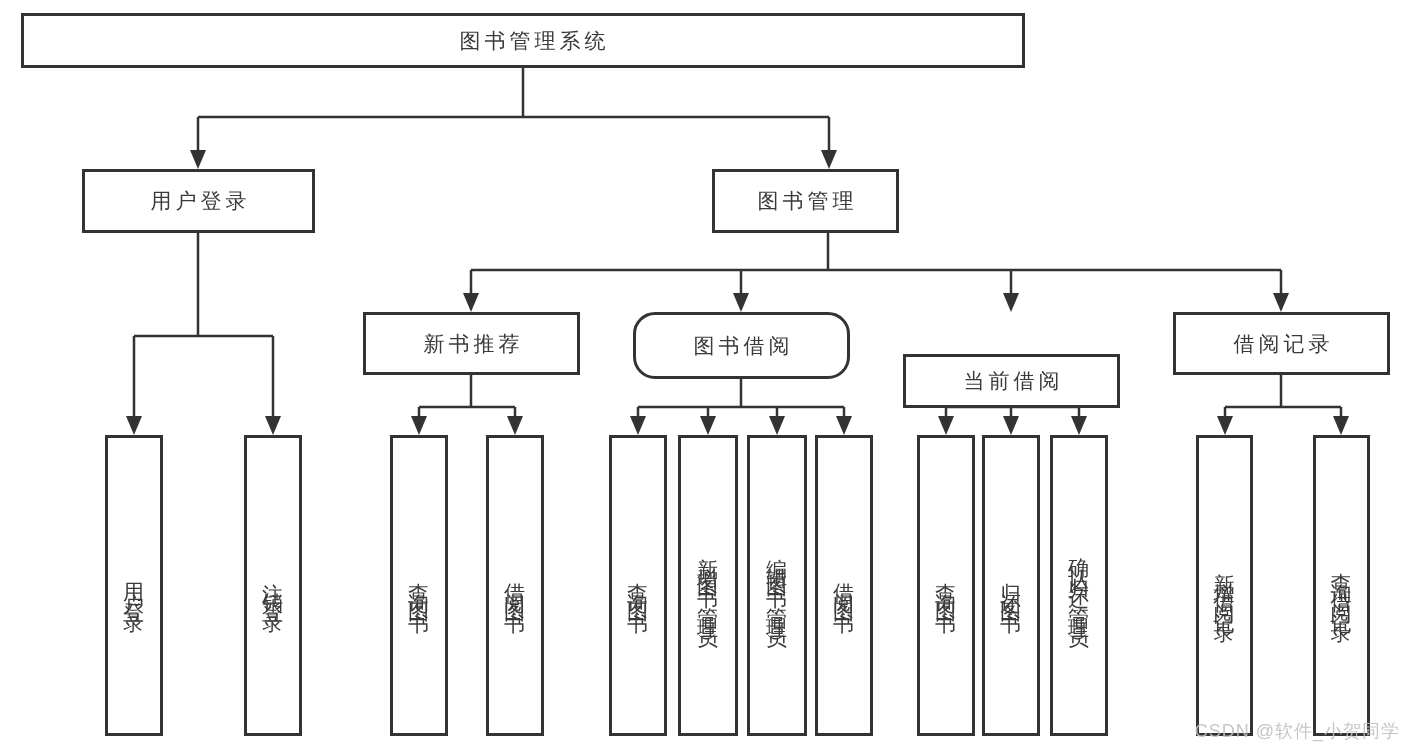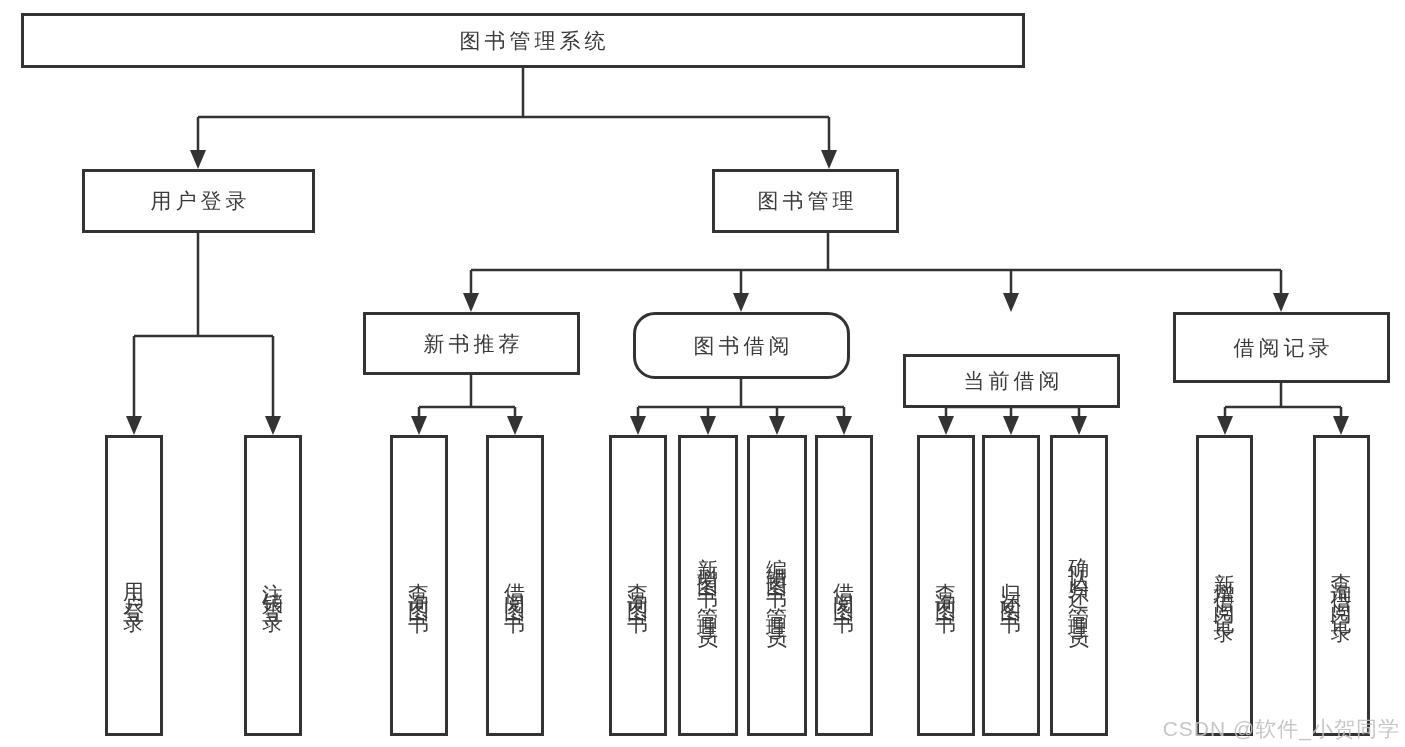--- a/index.html
+++ b/index.html
@@ -40,21 +40,21 @@
     text-orientation:mixed;
     font-size:21px;
     line-height:1;
     letter-spacing:10px;
     color:var(--text);
     white-space:nowrap;
   }
   .watermark{
     position:absolute;
     right:5px;bottom:4px;
-    font-size:21px;
+    font-size:18px;
     color:var(--wm);
     z-index:3;
     letter-spacing:1px;
     opacity:0.9;
   }
 </style>
 </head>
 <body>
 
 <div class="stage">
@@ -108,21 +108,21 @@
 
   <div class="node" style="left:363px;top:312px;width:217px;height:63px;">
     <span class="htext">新书推荐</span>
   </div>
   <div class="node" style="left:633px;top:312px;width:217px;height:67px;border-radius:22px;">
     <span class="htext">图书借阅</span>
   </div>
   <div class="node" style="left:903px;top:312px;width:217px;height:54px;margin-top:42px;">
     <span class="htext">当前借阅</span>
   </div>
-  <div class="node" style="left:1173px;top:312px;width:217px;height:71px;">
+  <div class="node" style="left:1173px;top:312px;width:217px;height:63px;">
     <span class="htext">借阅记录</span>
   </div>
 
   <div class="node" style="left:105px;top:435px;width:58px;height:301px;">
     <span class="vtext">用户登录</span>
   </div>
   <div class="node" style="left:244px;top:435px;width:58px;height:301px;">
     <span class="vtext">注销登录</span>
   </div>
 

